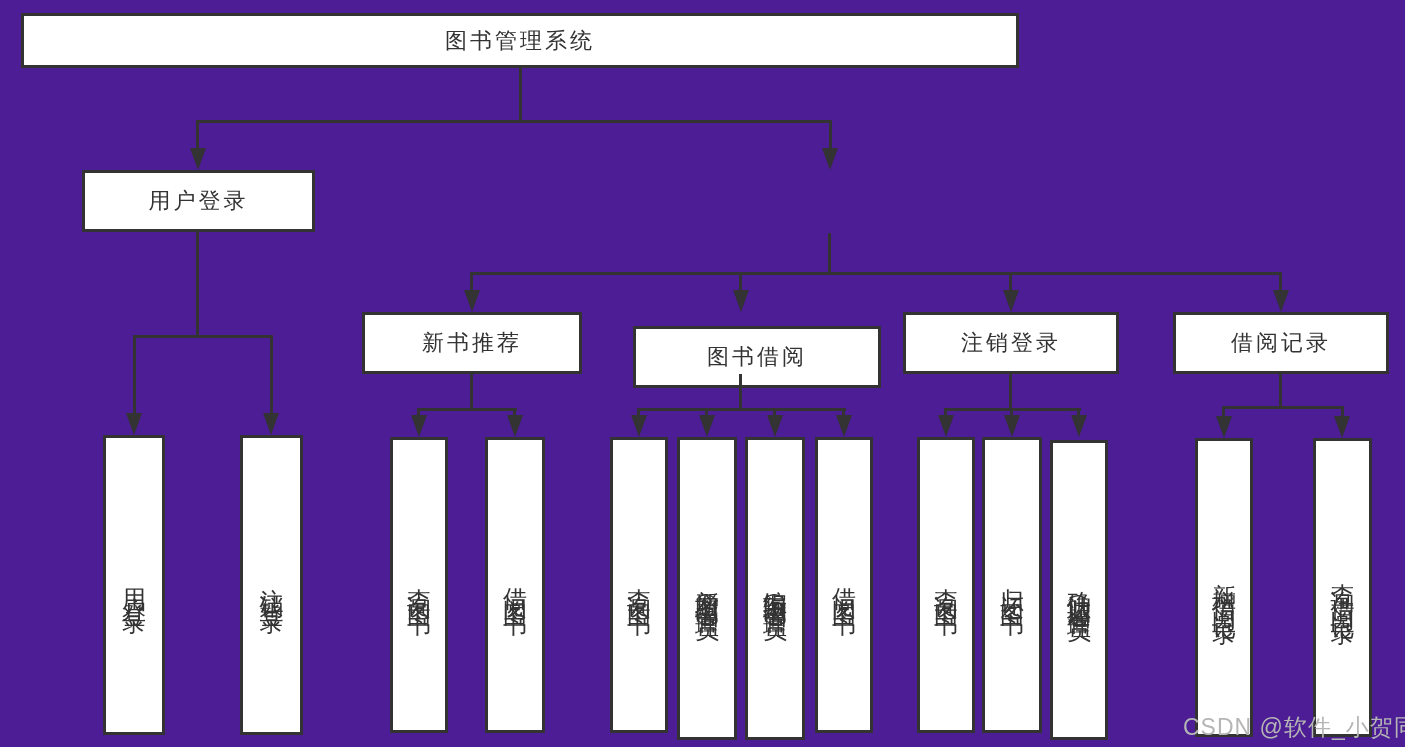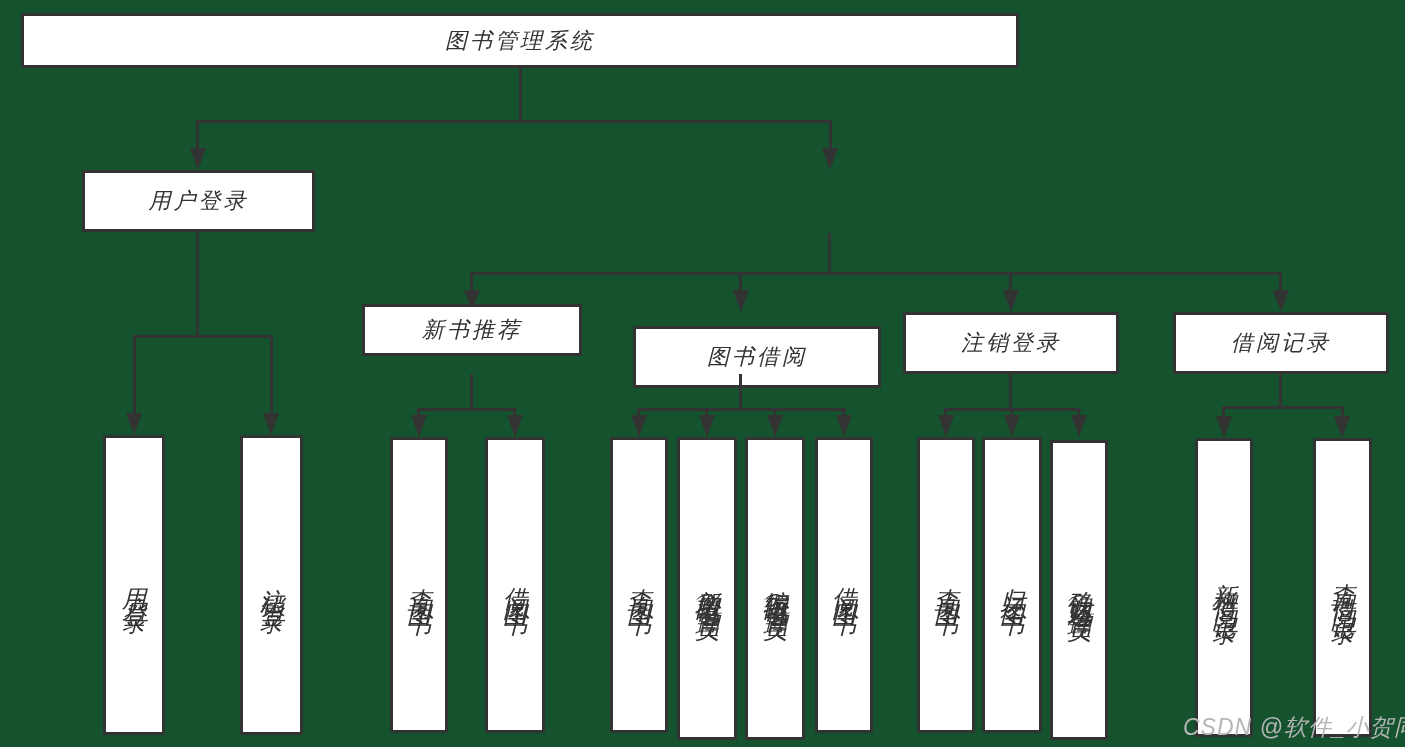--- a/index.html
+++ b/index.html
@@ -1,19 +1,18 @@
 <!DOCTYPE html>
 <html><head>
 <meta charset="utf-8">
 <style>
   html,body{margin:0;padding:0;background:#fff;}
   #stage{
-    position:relative;width:1405px;height:747px;background:#14532d;overflow:hidden;
+    position:relative;width:1405px;height:747px;background:#4c1d95;overflow:hidden;
     font-family:"Liberation Sans","DejaVu Sans",sans-serif;
-    font-style:italic;
   }
   .node{
     position:absolute;background:#fff;border:3px solid #333;box-sizing:border-box;
     display:flex;align-items:center;justify-content:center;color:#333;
   }
   .h{font-size:22px;letter-spacing:3px;white-space:nowrap;}
   .v{writing-mode:vertical-rl;text-orientation:mixed;font-size:24px;letter-spacing:8px;line-height:1;}
   .v.tight{letter-spacing:4px;}
   .ln{position:absolute;background:#333;}
   .arw{
@@ -53,21 +52,21 @@
   <div class="ln" style="left:470px;top:272px;width:812px;height:3px;"></div>
   <div class="ln" style="left:470px;top:272px;width:3px;height:19px;"></div>
   <div class="ln" style="left:739px;top:272px;width:3px;height:19px;"></div>
   <div class="ln" style="left:1009px;top:272px;width:3px;height:19px;"></div>
   <div class="ln" style="left:1279px;top:272px;width:3px;height:19px;"></div>
   <div class="arw" style="left:464px;top:290px;"></div>
   <div class="arw" style="left:733px;top:290px;"></div>
   <div class="arw" style="left:1003px;top:290px;"></div>
   <div class="arw" style="left:1273px;top:290px;"></div>
 
-  <div class="node h" style="left:362px;top:304px;width:220px;height:52px;">新书推荐</div>
+  <div class="node h" style="left:362px;top:312px;width:220px;height:62px;">新书推荐</div>
   <div class="node h" style="left:633px;top:326px;width:248px;height:62px;text-align:right;">图书借阅</div>
   <div class="node h" style="left:903px;top:312px;width:216px;height:62px;">注销登录</div>
   <div class="node h" style="left:1173px;top:312px;width:216px;height:62px;">借阅记录</div>
 
   <div class="ln" style="left:470px;top:374px;width:3px;height:34px;"></div>
   <div class="ln" style="left:417px;top:408px;width:100px;height:3px;"></div>
   <div class="ln" style="left:417px;top:408px;width:3px;height:8px;"></div>
   <div class="ln" style="left:513px;top:408px;width:3px;height:8px;"></div>
   <div class="arw" style="left:411px;top:415px;"></div>
   <div class="arw" style="left:507px;top:415px;"></div>

